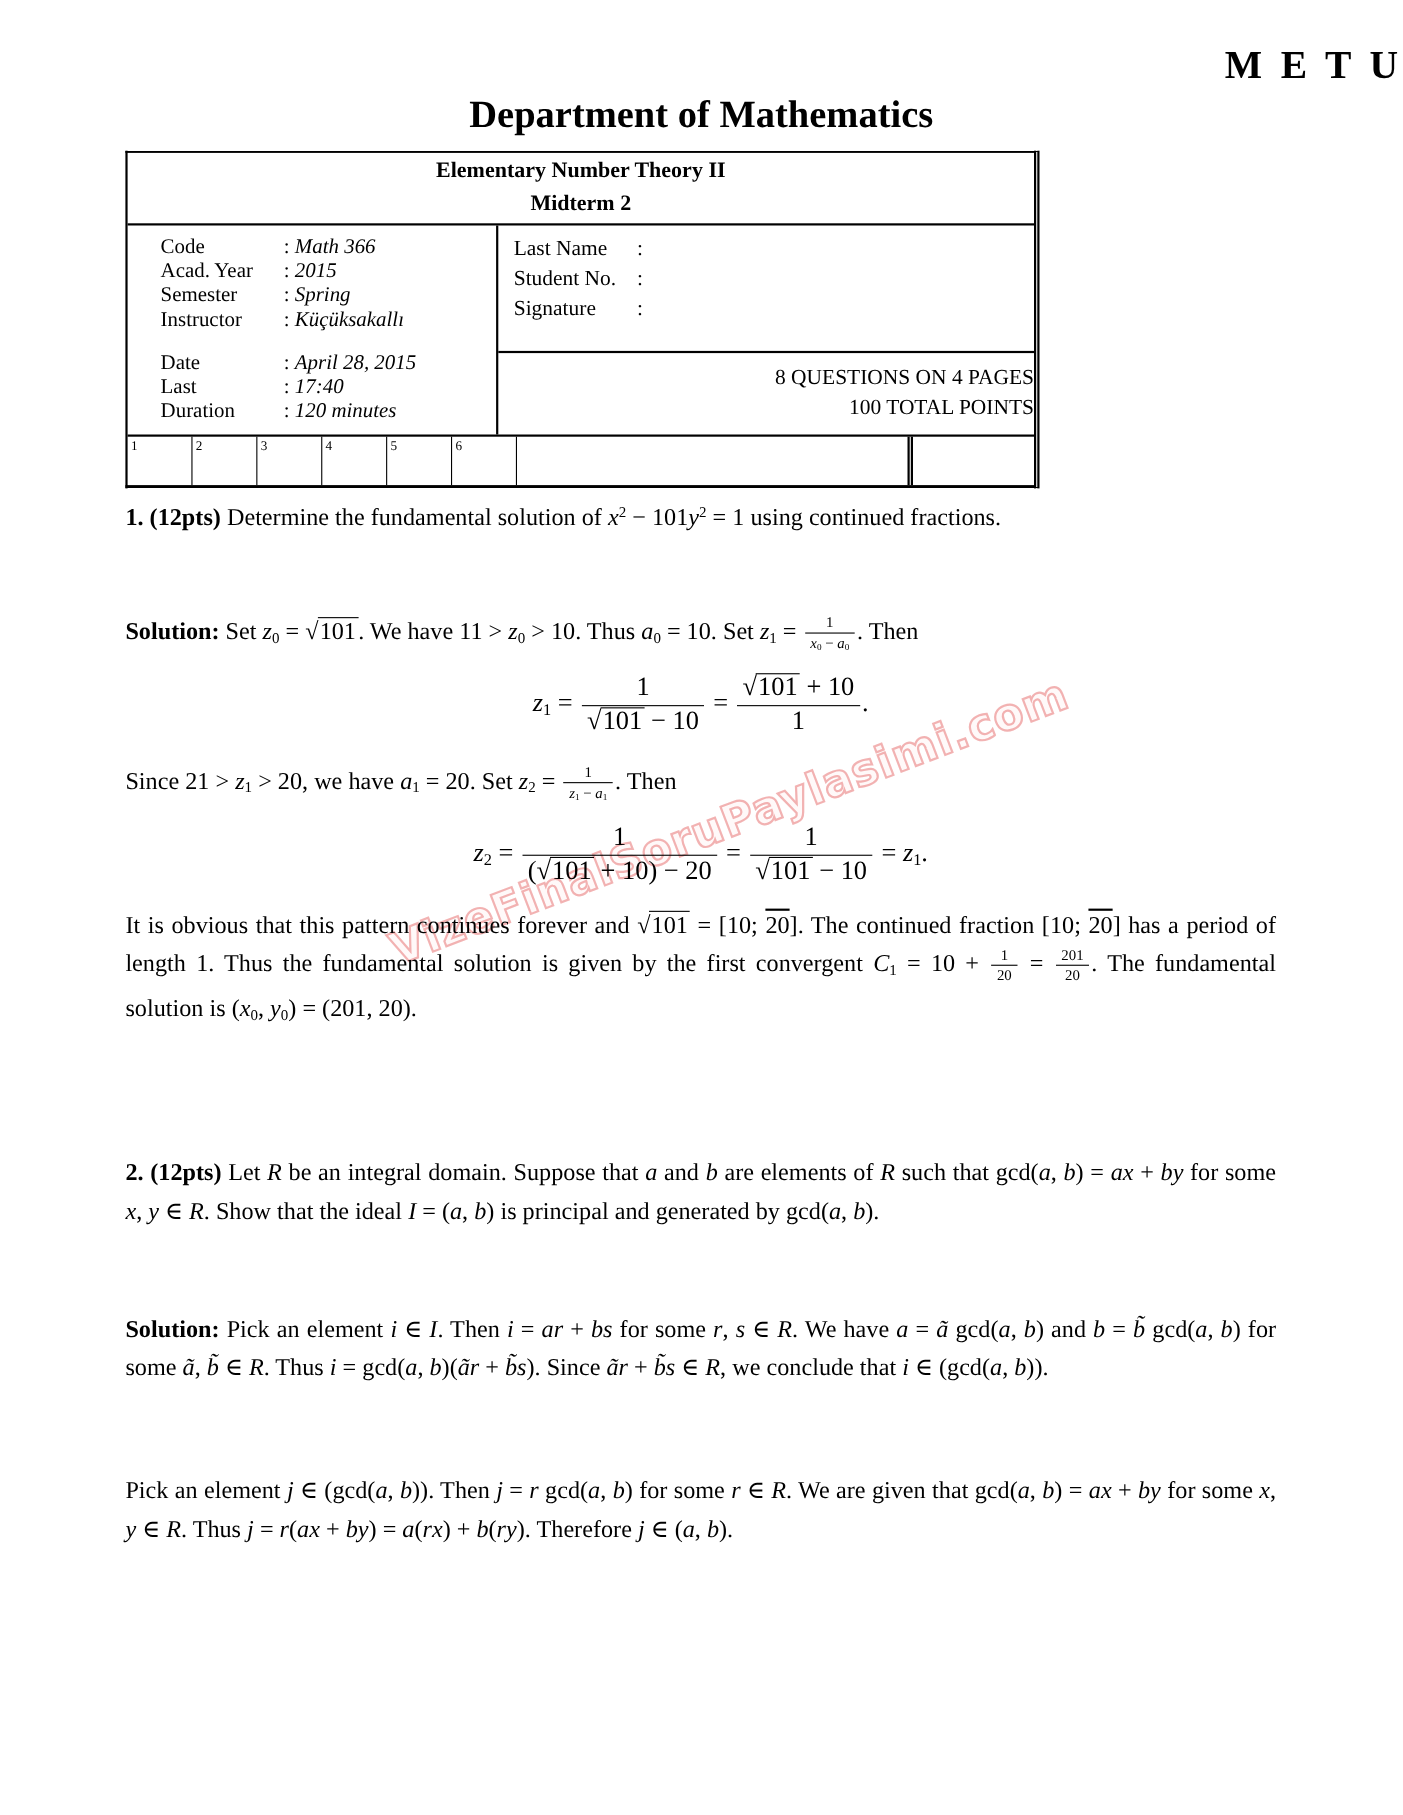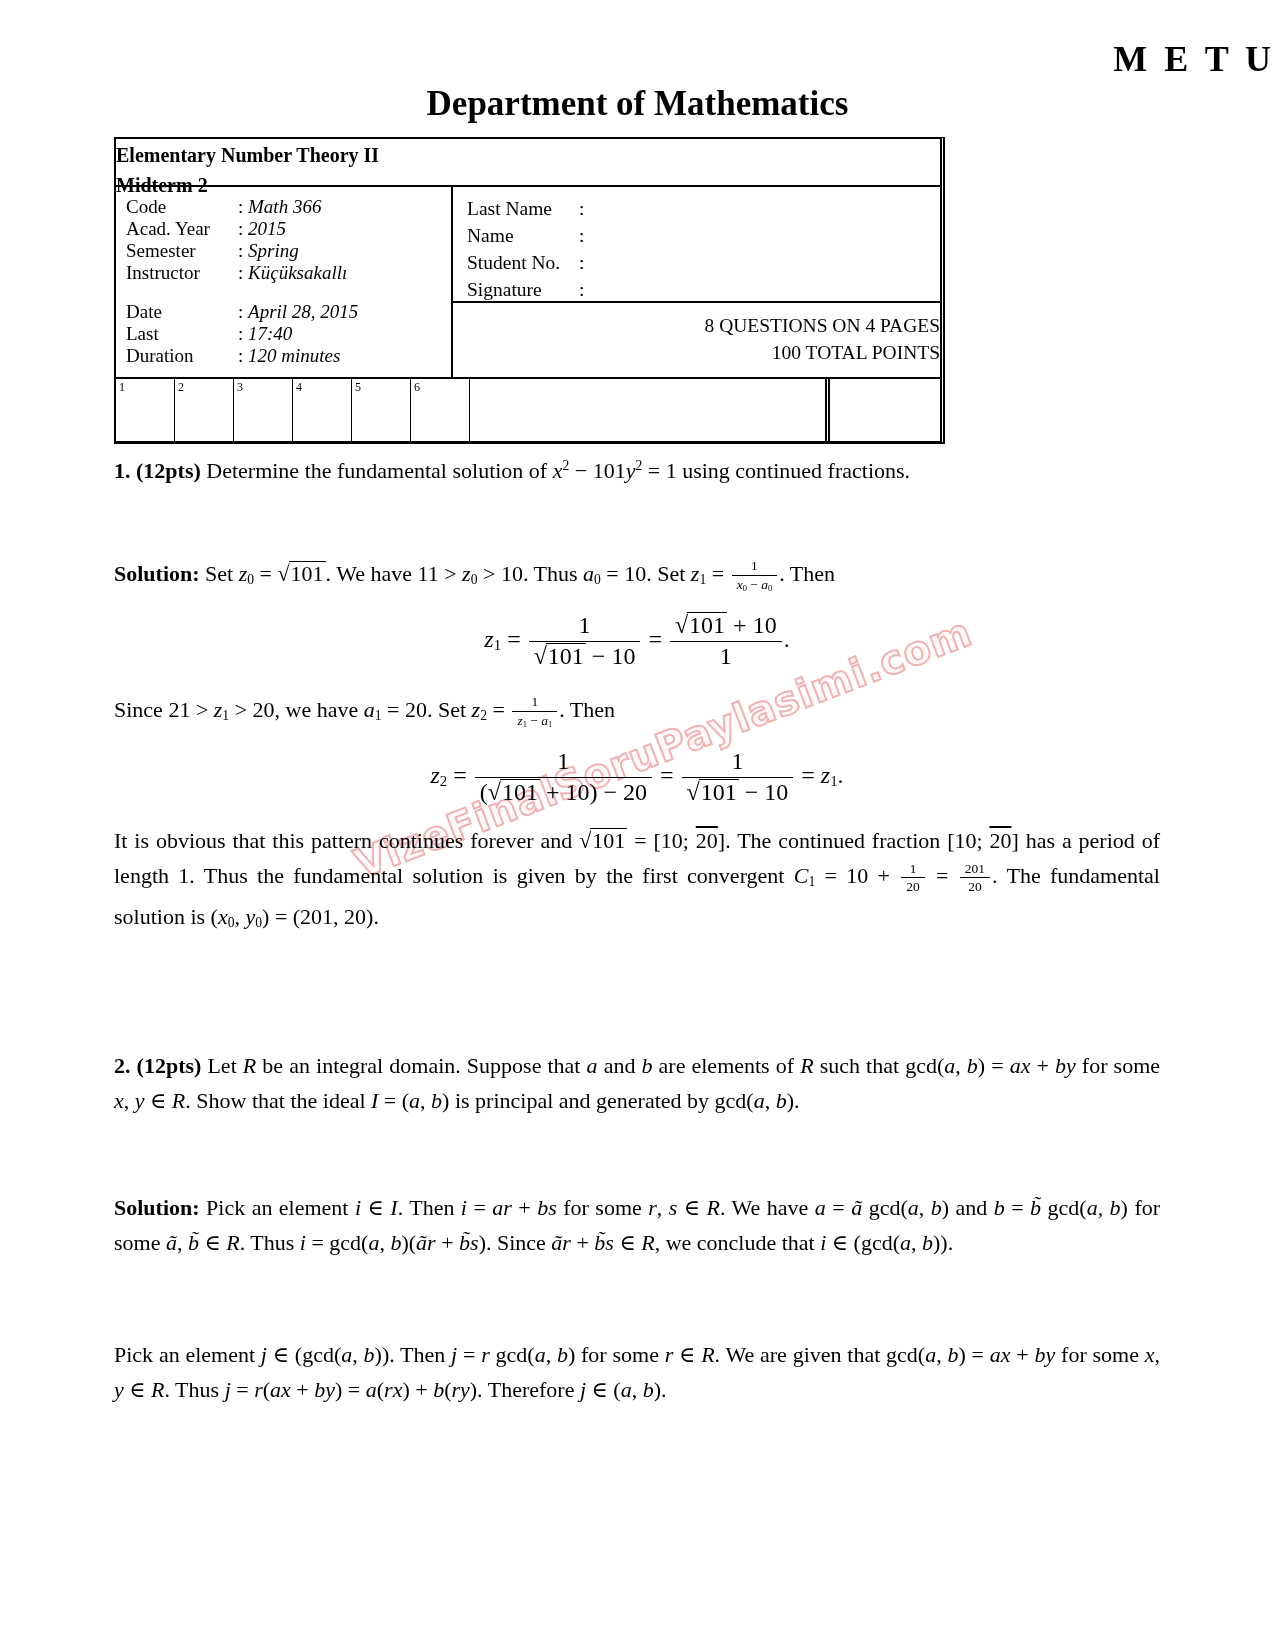--- a/index.html
+++ b/index.html
@@ -9,27 +9,27 @@
   
   .h1{position:absolute;top:38px;left:0;width:100%;text-align:right;
       font-size:36px;font-weight:bold;letter-spacing:4px;}
   .h2{position:absolute;top:84px;left:0;width:100%;text-align:center;
       font-size:35px;font-weight:bold;}
 
   
   .htable{position:absolute;left:114px;top:137px;width:831px;height:307px;
           border:2px solid #000;border-right:5px double #000;border-bottom:3px solid #000;
           box-sizing:border-box;display:flex;flex-direction:column;}
-  .titlecell{height:48px;border-bottom:2px solid #000;box-sizing:border-box;
-             text-align:left;font-weight:bold;font-size:20px;padding-top:5px;}
+  .titlecell{height:66px;border-bottom:2px solid #000;box-sizing:border-box;
+             text-align:center;font-weight:bold;font-size:20px;padding-top:5px;}
   .titlecell .t2{margin-top:7px;}
   .mid{height:192px;border-bottom:2px solid #000;box-sizing:border-box;display:flex;}
   .infocell{width:337px;border-right:2px solid #000;box-sizing:border-box;
             padding:9px 0 0 10px;font-size:19px;}
-  .irow{display:flex;line-height:22px;}
+  .irow{display:flex;line-height:22px;margin-left:20px;}
   .ilbl{width:112px;flex:none;}
   .ival{font-style:italic;}
   .ival::before{content:": ";font-style:normal;}
   .gap{height:17px;}
   .rightcol{flex:1;display:flex;flex-direction:column;}
   .fieldscell{height:116px;border-bottom:2px solid #000;box-sizing:border-box;
               padding:8px 0 0 14px;font-size:19.5px;}
   .frow{display:flex;line-height:27px;}
   .flbl{width:112px;flex:none;}
   .fcolon::before{content:":";}
@@ -116,25 +116,20 @@
         </div>
       </div>
       <div class="rightcol">
         <div class="fieldscell">
           <div class="frow">
             <span class="flbl">Last Name</span>
             <span class="fcolon"></span>
             <span class="fval"></span>
           </div>
           <div class="frow">
-            <span class="flbl">Name</span>
-            <span class="fcolon"></span>
-            <span class="fval"></span>
-          </div>
-          <div class="frow">
             <span class="flbl">Student No.</span>
             <span class="fcolon"></span>
             <span class="fval"></span>
           </div>
           <div class="frow">
             <span class="flbl">Signature</span>
             <span class="fcolon"></span>
             <span class="fval"></span>
           </div>
         </div>

